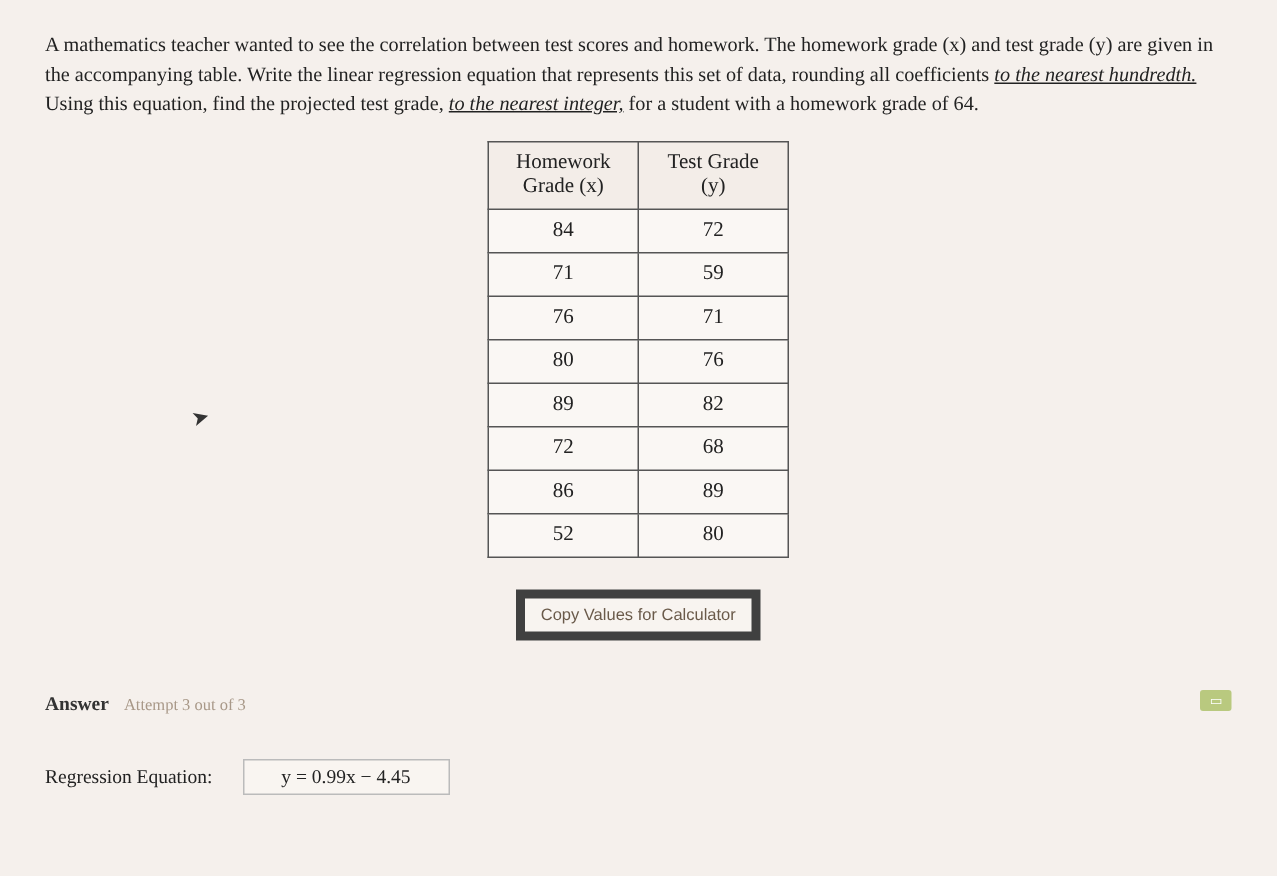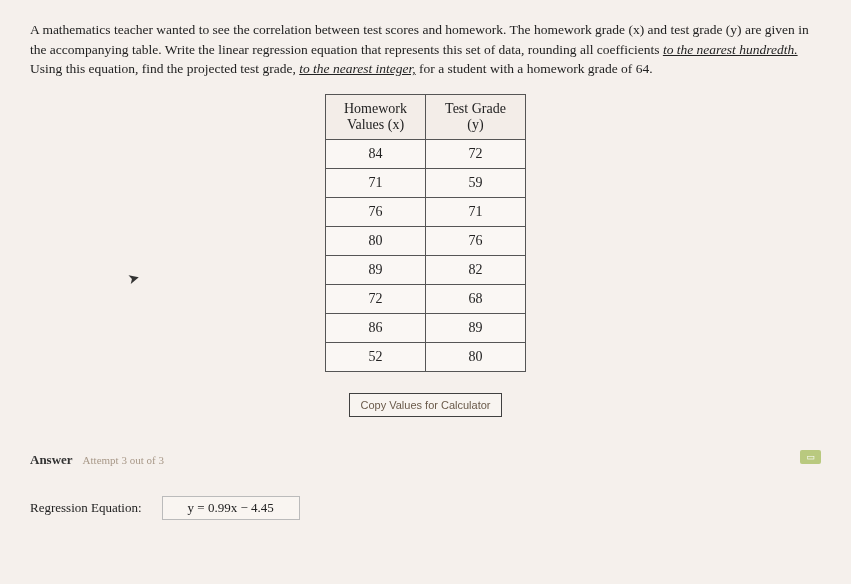--- a/index.html
+++ b/index.html
@@ -35,21 +35,21 @@
       background: #f3ede8;
       padding: 6px 10px;
     }
     .data-table td { width: 100px; }
     .button-stack {
       text-align: center;
       margin-bottom: 30px;
     }
     .calc-btn {
       display: inline-block;
-      border: 1px solid #404040;
+      border: 6px solid #404040;
       background: #f8f4f0;
       color: #6a5a4a;
       font-size: 11px;
       padding: 5px 10px;
       margin: 3px 0;
       cursor: pointer;
       font-family: Arial, sans-serif;
     }
     .answer-section {
       margin-top: 25px;
@@ -107,21 +107,21 @@
 <div class="problem-text">
   <span>A mathematics teacher wanted to see the correlation between test scores and homework. The homework grade (x) and test grade (y) are given in the accompanying table. Write the linear regression equation that represents this set of data, rounding all coefficients </span><span class="italic">to the nearest hundredth.</span><span> Using this equation, find the projected test grade, </span><span class="italic">to the nearest integer,</span><span> for a student with a homework grade of 64.</span>
 </div>
 
 <span class="cursor-icon">➤</span>
 
 <div class="table-wrap">
 <table class="data-table">
   <thead>
     <tr>
-      <th>Homework Values (x)</th>
+      <th>Homework Grade (x)</th>
       <th>Test Grade (y)</th>
     </tr>
   </thead>
   <tbody>
     <tr>
           <td>84</td>
           <td>72</td>
         </tr>
     <tr>
           <td>71</td>

